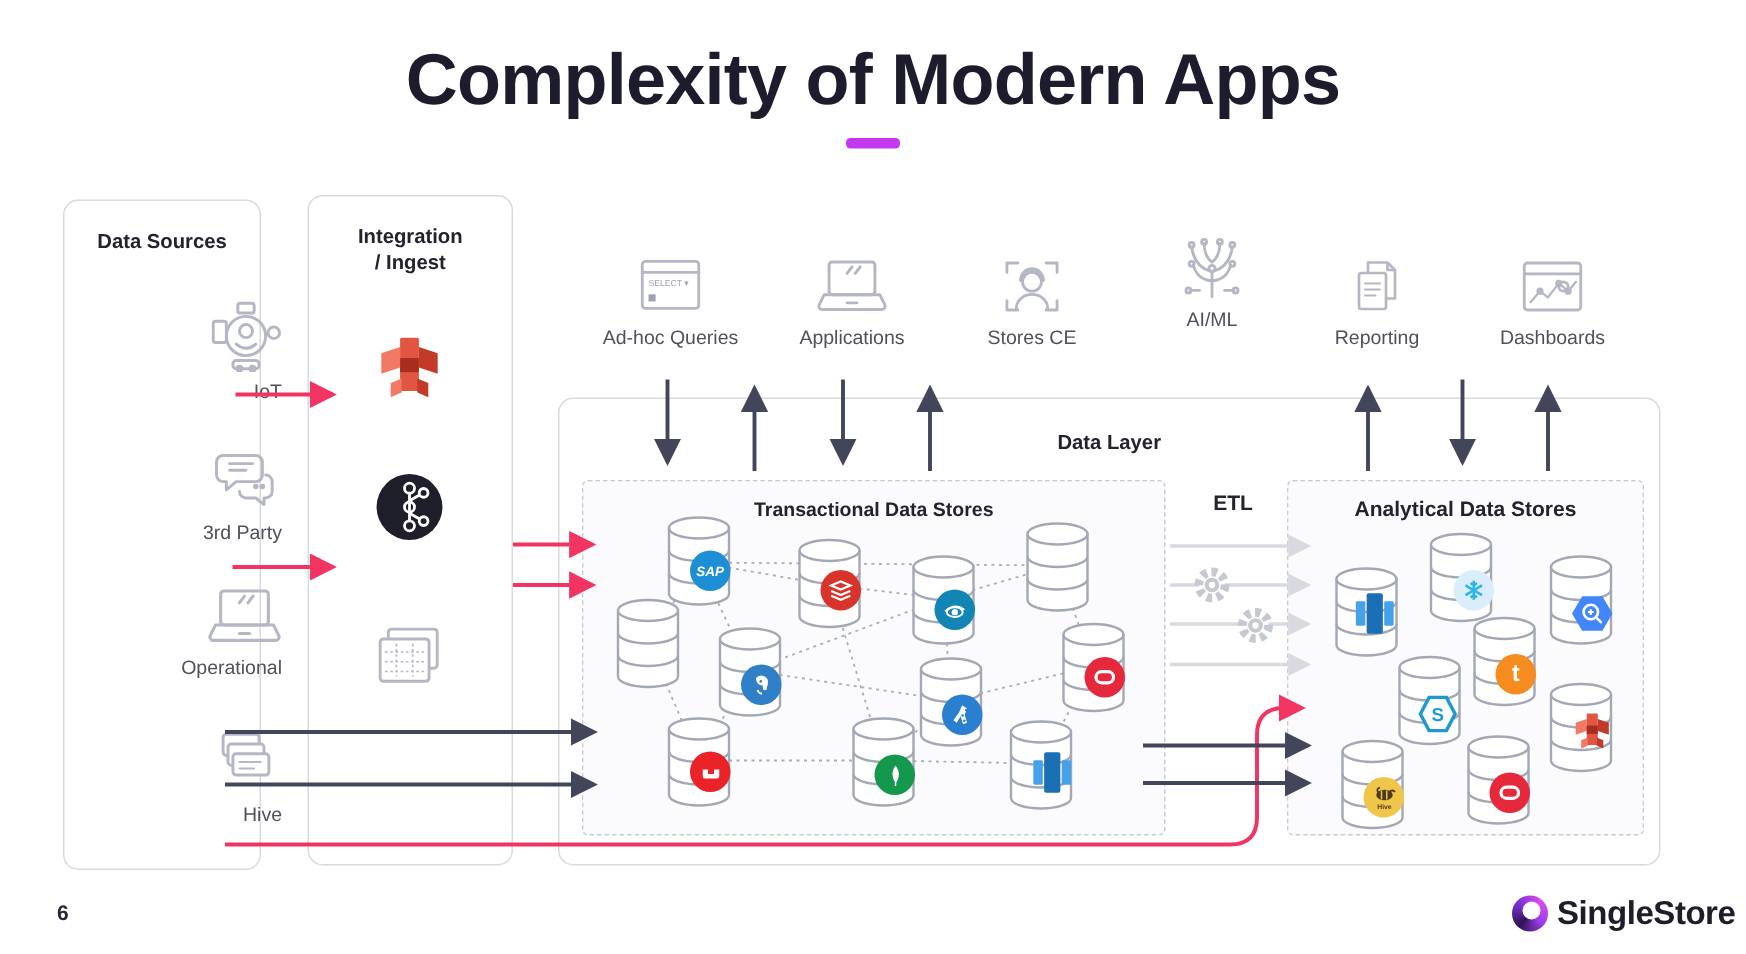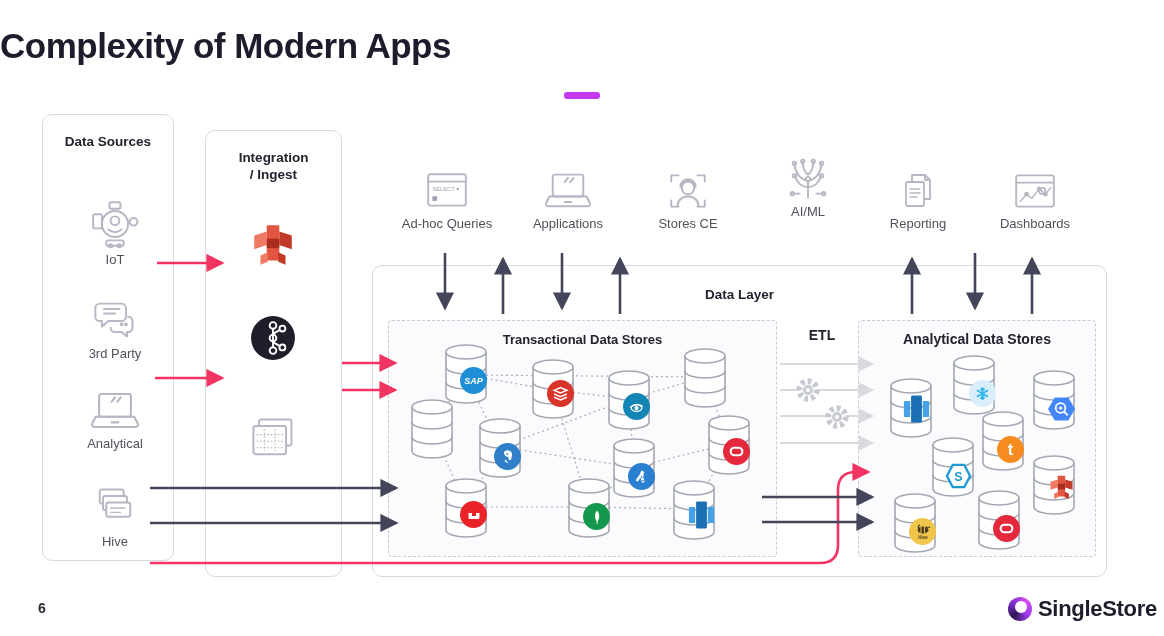--- a/index.html
+++ b/index.html
@@ -1,27 +1,27 @@
 <!DOCTYPE html>
 <html><head>
 <meta charset="utf-8">
 <style>
   html,body{margin:0;padding:0;background:#fff;}
   #slide{position:relative;width:1164px;height:636px;background:#fff;overflow:hidden;
          font-family:"Liberation Sans",sans-serif;}
   .abs{position:absolute;}
   
-  #title{position:absolute;left:0;top:26px;width:100%;text-align:left;
-         font-size:35px;font-weight:800;letter-spacing:-0.5px;color:#1d1c2c;}
+  #title{position:absolute;left:0;top:26px;width:100%;text-align:center;
+         font-size:48px;font-weight:800;letter-spacing:-0.5px;color:#1d1c2c;}
   #title-dash{position:absolute;left:564px;top:92px;width:36px;height:7px;border-radius:3px;}
   
   .obox{position:absolute;border:1.5px solid #d9d9e0;border-radius:10px;background:#fff;}
   .obox-title{position:absolute;width:100%;text-align:center;font-size:13.5px;font-weight:bold;color:#23222e;line-height:17px;}
   .dashed{position:absolute;border:1.5px dashed #c9cad3;border-radius:4px;background:#fbfbfd;}
-  .src-item{position:absolute;width:146px;text-align:center;}
+  .src-item{position:absolute;width:146px;text-align:right;}
   .src-label,.c-label{font-size:13px;color:#50505c;}
   .lineart{stroke:#b5b7c4;stroke-width:1.8;fill:none;stroke-linecap:round;stroke-linejoin:round;}
   .c-item{position:absolute;width:120px;text-align:center;}
   
   .db-node{position:absolute;width:44px;height:62px;}
   .badge{position:absolute;width:27px;height:27px;border-radius:50%;display:flex;align-items:center;justify-content:center;
          color:#fff;font-weight:bold;}
   .badge svg{display:block;}
   #etl-label{position:absolute;left:796px;top:327px;width:52px;text-align:center;font-size:14px;font-weight:bold;color:#23222e;}
   .gear{position:absolute;}
@@ -35,21 +35,21 @@
   svg text{font-family:"Liberation Sans",sans-serif;}
 </style>
 </head>
 <body>
 
 <div id="slide">
 
   <div id="title">Complexity of Modern Apps</div>
   <div id="title-dash" style="background:#c438ef"></div>
 
-  <div class="obox" style="left:42px;top:114px;width:130px;height:445px">
+  <div class="obox" style="left:42px;top:133px;width:130px;height:445px">
     <div class="obox-title" style="top:18px">Data Sources</div>
   </div>
   <div class="src-item" style="left:42px;top:200px">
     <svg width="48" height="48" viewBox="0 0 44 44">
       <g class="lineart">
         <circle cx="22" cy="22" r="12"></circle>
         <circle cx="22" cy="19" r="4"></circle>
         <path d="M16 27 q6 5 12 0"></path>
         <rect x="17" y="2" width="10" height="6" rx="1.5"></rect>
         <rect x="2" y="13" width="8" height="13" rx="1.5"></rect>
@@ -75,21 +75,21 @@
   </div>
   <div class="src-item" style="left:42px;top:390px">
     <svg width="50" height="42" viewBox="0 0 44 36">
       <g class="lineart">
         <rect x="8" y="3" width="28" height="20" rx="2"></rect>
         <path d="M19 10 l3 -4 M24 10 l3 -4"></path>
         <path d="M5 23 h34 l3 6 a2 2 0 0 1 -2 3 h-36 a2 2 0 0 1 -2 -3 z"></path>
         <path d="M19 28 h6"></path>
       </g>
     </svg>
-    <div class="src-label">Analytical</div>
+    <div class="src-label">Operational</div>
   </div>
   <div class="src-item" style="left:42px;top:486px">
     <svg width="48" height="44" viewBox="0 0 44 40">
       <g class="lineart">
         <rect x="8" y="3" width="22" height="13" rx="2" fill="#fff"></rect>
         <rect x="11" y="9" width="22" height="13" rx="2" fill="#fff"></rect>
         <rect x="14" y="15" width="22" height="13" rx="2" fill="#fff"></rect>
         <path d="M18 20 h13 M18 24 h9" stroke-width="1.2"></path>
       </g>
     </svg>

